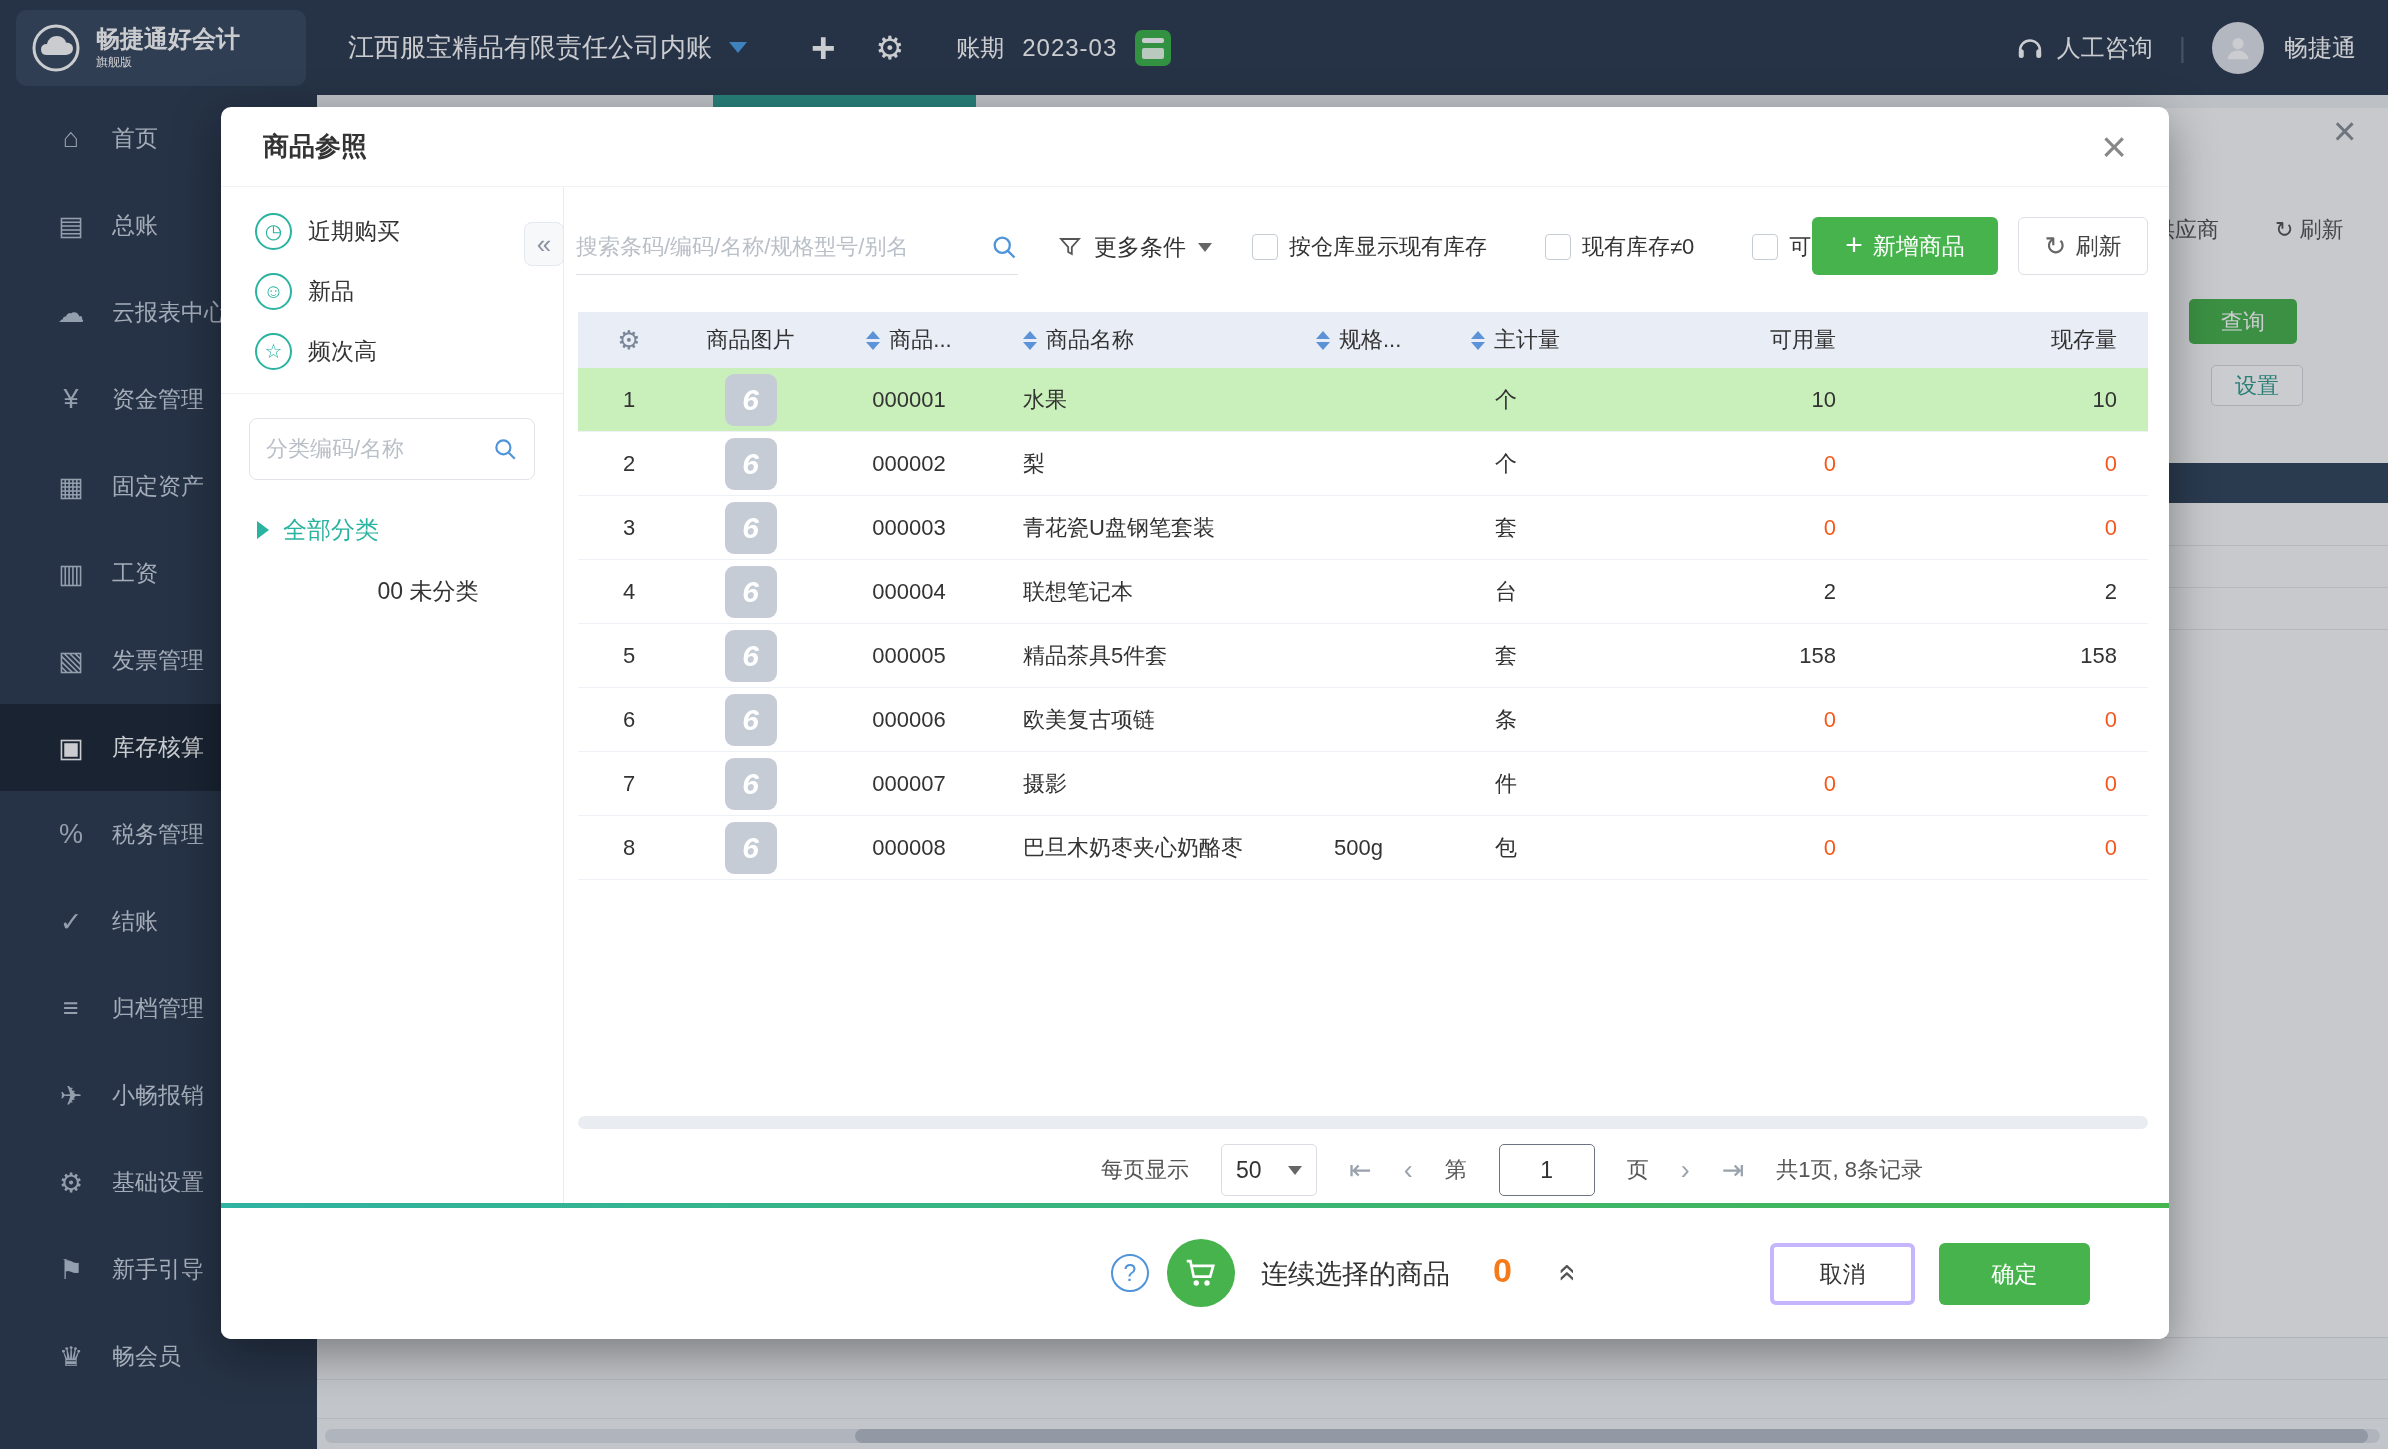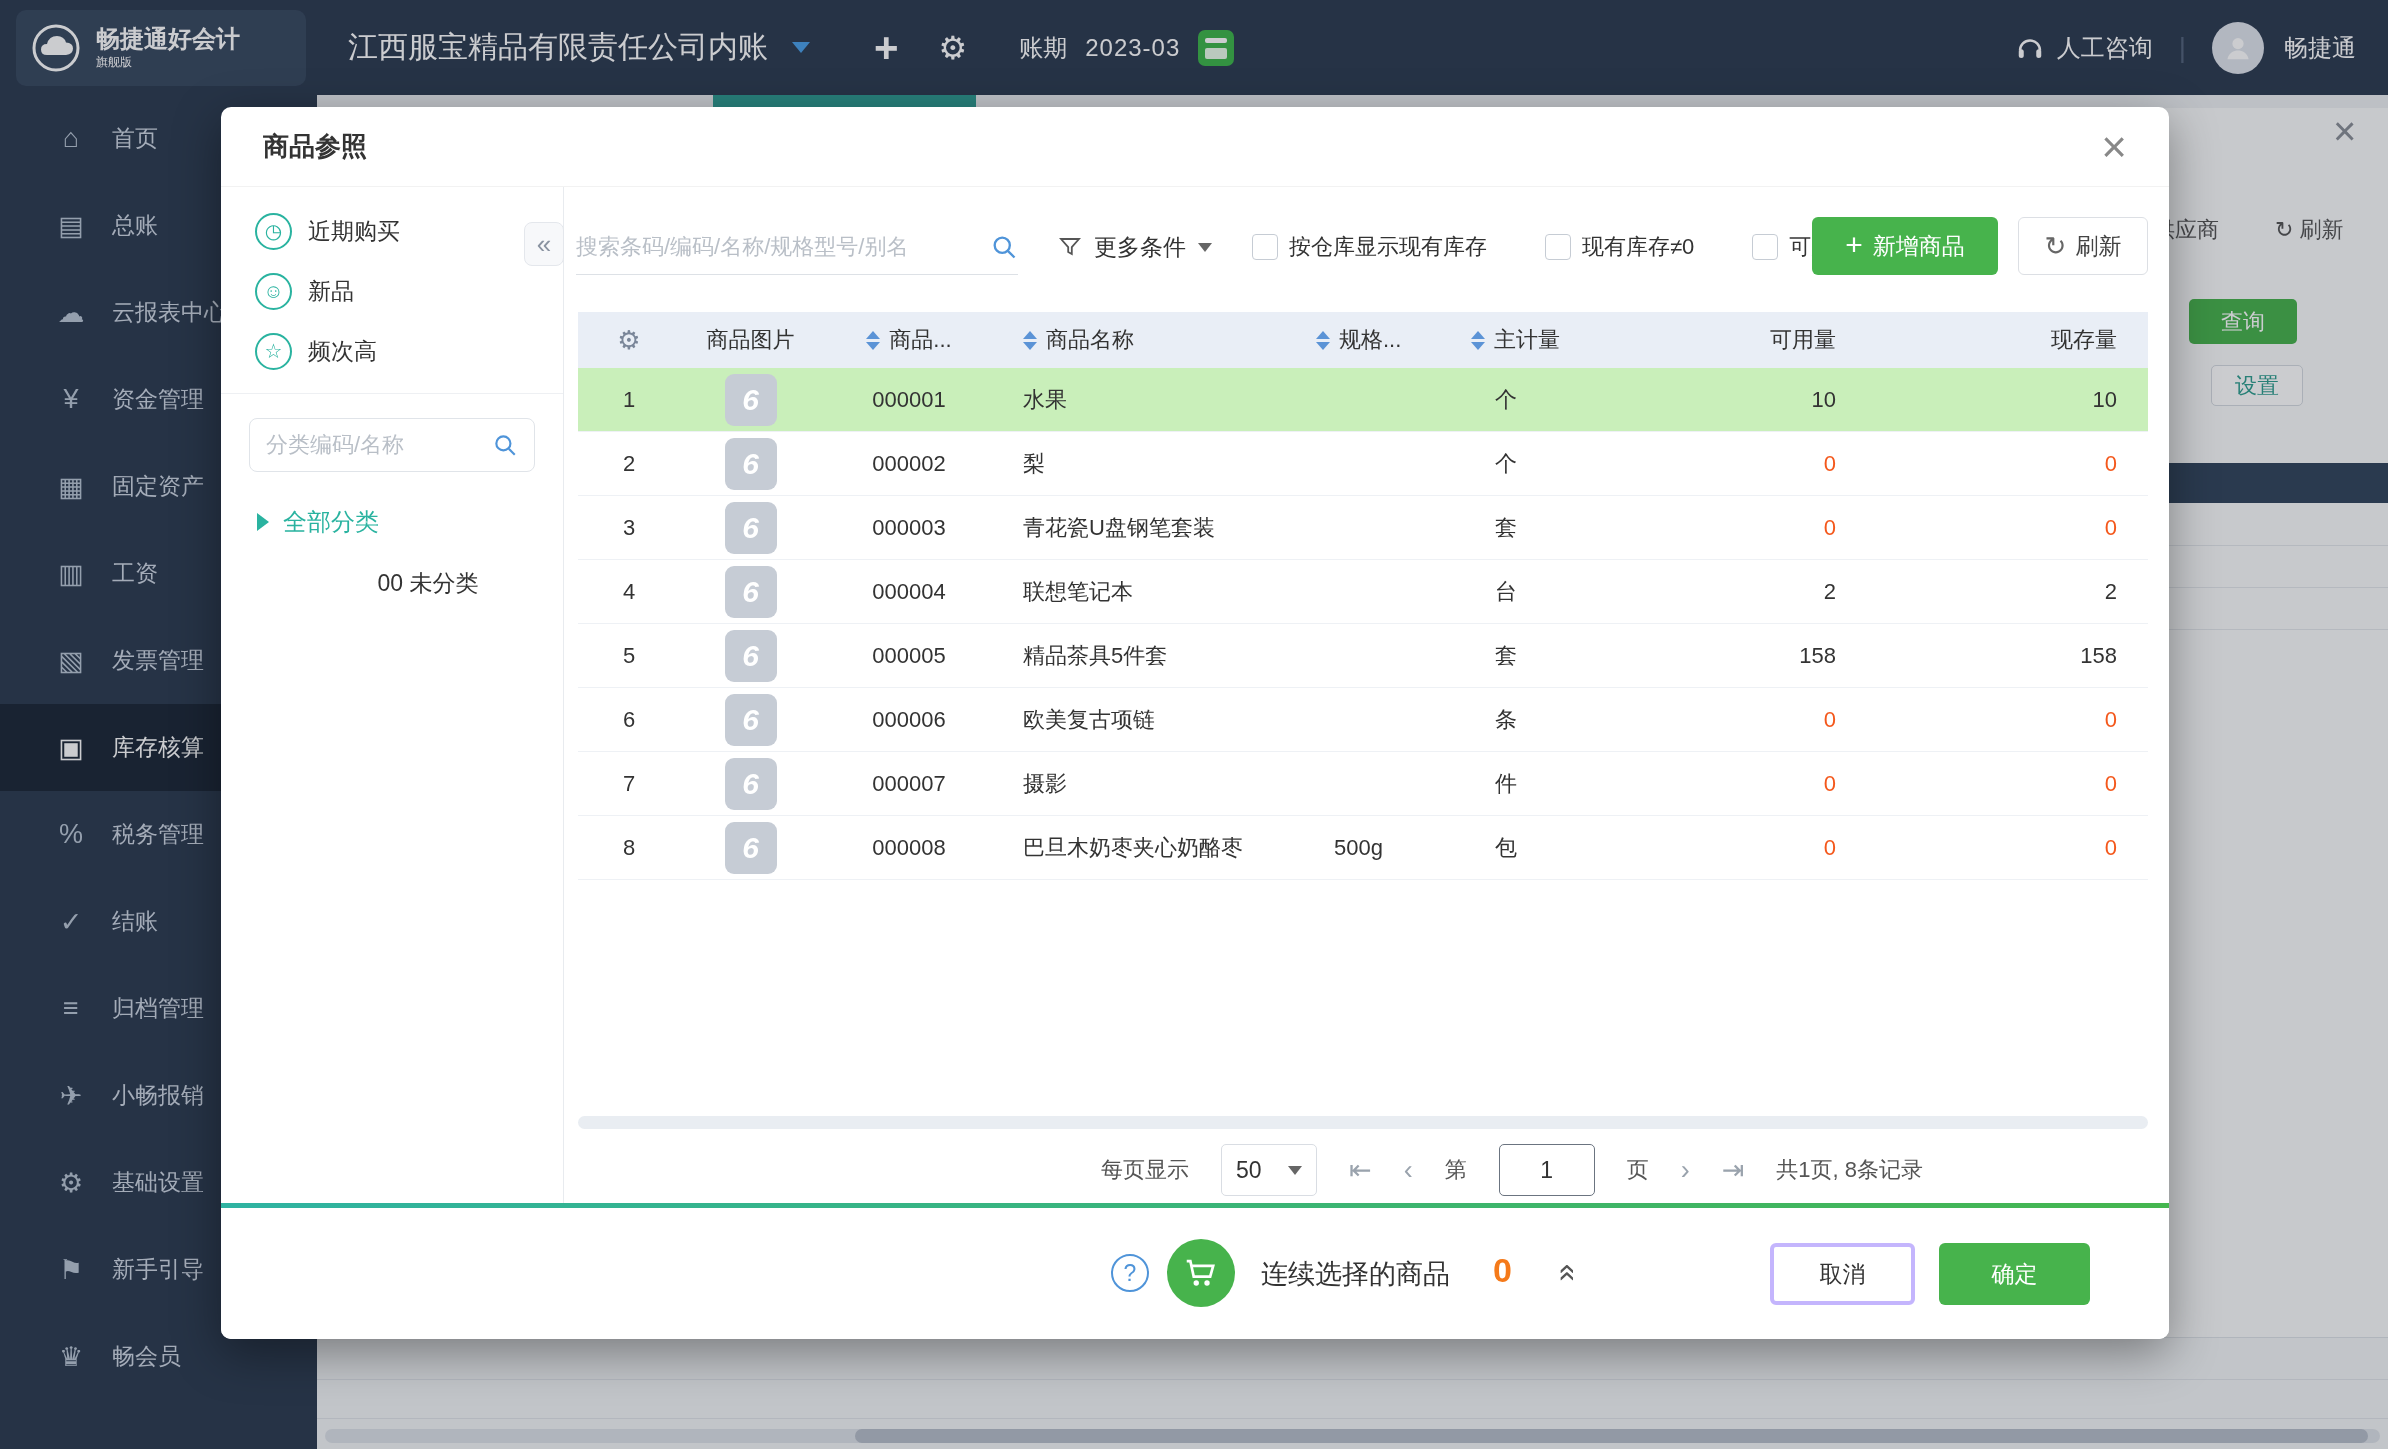--- a/index.html
+++ b/index.html
@@ -9,21 +9,21 @@
     font-family:"Liberation Sans", sans-serif; background:#edf0f3; color:#333;
   }
   
   .topbar { position:absolute; left:0; top:0; width:2388px; height:95px;
     background:#2c3b50; display:flex; align-items:center; z-index:2; }
   .logo-box { margin-left:16px; width:290px; height:76px; background:#38495f;
     border-radius:10px; display:flex; align-items:center; padding-left:14px; gap:14px; }
   .logo-texts { display:flex; flex-direction:column; line-height:1.15; }
   .logo-title { color:#fff; font-size:24px; font-weight:bold; }
   .logo-badge { color:#ffffff; font-size:12px; margin-top:3px; }
-  .company { margin-left:42px; color:#fff; font-size:30px; display:flex; align-items:center; gap:24px; cursor:pointer; }
+  .company { margin-left:42px; color:#fff; font-size:26px; display:flex; align-items:center; gap:17px; cursor:pointer; }
   .caret-down { width:0; height:0; border-left:9px solid transparent; border-right:9px solid transparent; border-top:11px solid #4a9fe8; }
   .top-plus { margin-left:64px; color:#fff; font-size:42px; font-weight:bold; line-height:1; cursor:pointer; }
   .top-gear { margin-left:40px; color:#fff; font-size:32px; cursor:pointer; }
   .period { margin-left:52px; display:flex; align-items:center; gap:18px; color:#fff; font-size:24px; }
   .period-value { letter-spacing:1px; }
   .cal { width:36px; height:36px; background:#3db54a; border-radius:7px; position:relative; cursor:pointer; }
   .cal::before { content:""; position:absolute; left:7px; right:7px; top:8px; height:5px; background:#fff; border-radius:2px; }
   .cal::after { content:""; position:absolute; left:7px; right:7px; top:18px; bottom:7px; background:#eafbe9; border-radius:2px; }
   .top-right { margin-left:auto; margin-right:32px; display:flex; align-items:center; gap:20px; }
   .support { display:flex; align-items:center; gap:12px; color:#fff; font-size:24px; cursor:pointer; }
@@ -73,21 +73,21 @@
   .m-body { position:absolute; top:80px; left:0; right:0; bottom:136px; display:flex; }
 
   
   .left-panel { width:343px; border-right:1px solid #e8ebef; position:relative; flex:none; }
   .qf-list { padding-top:14px; }
   .qf-item { height:60px; display:flex; align-items:center; gap:16px; padding-left:34px; cursor:pointer; }
   .qf-icon { width:37px; height:37px; border:2px solid #2ab3a0; border-radius:50%; color:#2ab3a0; font-size:20px;
     display:flex; align-items:center; justify-content:center; flex:none; }
   .qf-label { font-size:23px; color:#333; }
   .qf-divider { margin-top:12px; border-top:1px solid #eef0f3; }
-  .cat-search { margin:24px 28px 0 28px; height:54px; border:1px solid #e0e4e9; border-radius:8px;
+  .cat-search { margin:24px 28px 0 28px; height:62px; border:1px solid #e0e4e9; border-radius:8px;
     display:flex; align-items:center; padding:0 16px; }
   .cat-search input { flex:1; border:none; outline:none; font-size:22px; color:#333; min-width:0;
     font-family:"Liberation Sans", sans-serif; }
   .cat-search input::placeholder, .tb-search input::placeholder { color:#b9bfc7; }
   .all-cats { margin:34px 0 0 36px; display:flex; align-items:center; gap:14px; cursor:pointer; }
   .caret-right-teal { width:0; height:0; border-top:9px solid transparent; border-bottom:9px solid transparent; border-left:12px solid #2ab3a0; }
   .all-cats-label { color:#2ab3a0; font-size:24px; }
   .cat-item { margin:30px 0 0 72px; font-size:23px; color:#333; cursor:pointer;text-align:center; }
   .collapse-btn { position:absolute; top:35px; left:303px; width:40px; height:44px; background:#f7f8fa;
     border:1px solid #e4e7ec; border-radius:8px; color:#8a93a1; font-size:26px;

